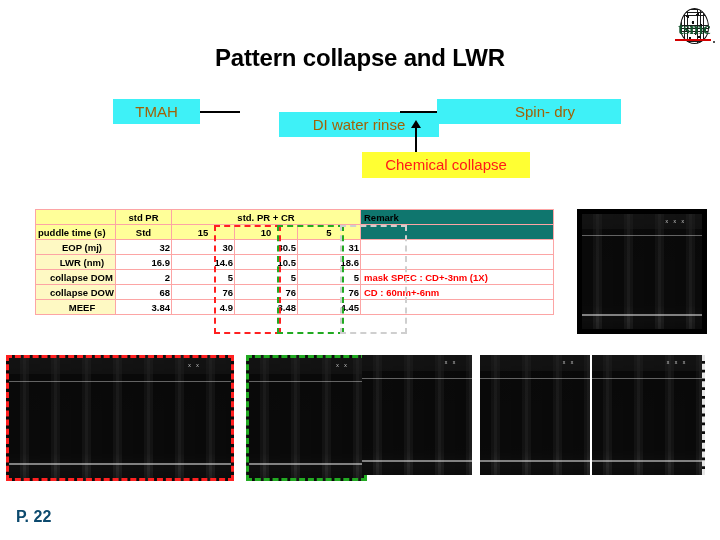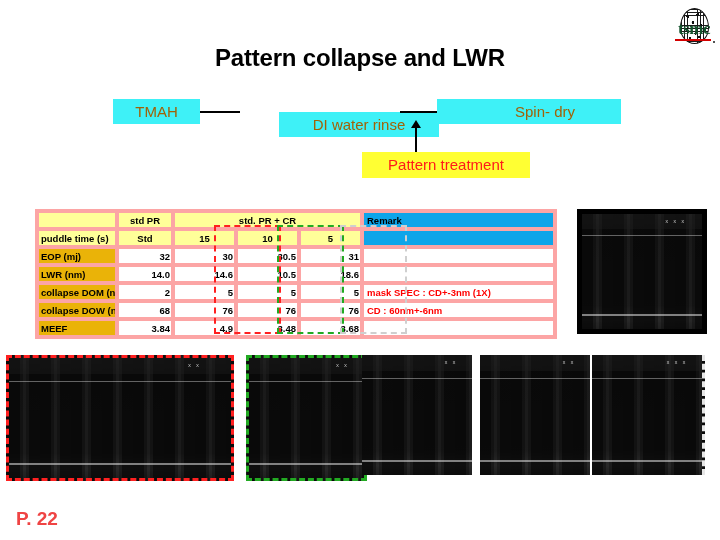--- a/index.html
+++ b/index.html
@@ -70,29 +70,29 @@
     border-left:5px solid transparent;border-right:5px solid transparent;border-bottom:8px solid #000;
   }
 
   
   #data-table{
     position:absolute;left:35px;top:209px;width:518px;
     border-collapse:collapse;table-layout:fixed;
     font-size:9.5px;font-weight:bold;color:#000;
   }
   #data-table td,#data-table th{
-    border:4px solid #fca5a5;height:14px;padding:0 1px;overflow:hidden;white-space:nowrap;
+    border:1px solid #fca5a5;height:14px;padding:0 1px;overflow:hidden;white-space:nowrap;
     font-weight:bold;
   }
-  #data-table .lbl{background:#eab308;text-align:left;padding-left:2px;}
+  #data-table .lbl{background:#fef9c3;text-align:center;padding-left:14px;}
   #data-table .lbl-hdr{background:#ffff99;text-align:left;padding-left:2px;}
   #data-table .hdr{background:#ffff99;text-align:center;}
   #data-table .val{background:#ffffff;text-align:right;}
   #data-table .remark{background:#ffffff;text-align:left;padding-left:3px;color:#ff0000;}
-  #data-table .remark-hdr{background:#0ea5e9;text-align:left;padding-left:3px;}
+  #data-table .remark-hdr{background:#0f766e;text-align:left;padding-left:3px;}
   #data-table .corner{background:#ffff99;}
 
   
   .hl{position:absolute;pointer-events:none;}
   #hl-red{left:214px;top:225px;width:63px;height:105px;border:2px dashed #ff2020;}
   #hl-green{left:277px;top:225px;width:63px;height:105px;border:2px dashed #22aa22;}
   #hl-white{left:340px;top:225px;width:63px;height:105px;border:2px dashed #cfcfcf;}
 
   
   .sem{
@@ -116,21 +116,21 @@
   }
 
   #sem-top-right{left:577px;top:209px;width:120px;height:115px;border:5px solid #000;}
   #sem-b1{left:6px;top:355px;width:222px;height:120px;border:3px dashed #ff2020;}
   #sem-b2{left:246px;top:355px;width:115px;height:120px;border:3px dashed #22aa22;}
   #sem-b3{left:362px;top:355px;width:110px;height:120px;}
   #sem-b4{left:480px;top:355px;width:110px;height:120px;}
   #sem-b5{left:592px;top:355px;width:110px;height:120px;border-right:3px dashed #e6e6e6;}
 
   
-  #page-number{position:absolute;left:16px;top:508px;font-size:19px;font-weight:bold;color:#ef4444;}
+  #page-number{position:absolute;left:16px;top:508px;font-size:16px;font-weight:bold;color:#0c4a6e;}
 </style>
 </head>
 <body>
 
 <div class="slide">
 
   <div id="tsmc-logo">
     <div class="wafer"></div>
     <div class="word">tsmc</div>
     <div class="bar"></div>
@@ -140,21 +140,21 @@
   <div id="page-title">Pattern collapse and LWR</div>
 
   <div class="flowbox" id="flow-tmah">TMAH</div>
   <div class="flowline" id="flow-line-1"></div>
   <div class="flowbox" id="flow-di">DI water rinse</div>
   <div class="flowline" id="flow-line-2"></div>
   <div class="flowbox" id="flow-spin">Spin- dry</div>
 
   <div id="chem-arrow-head"></div>
   <div id="chem-arrow"></div>
-  <div id="chem-box">Pattern treatment</div>
+  <div id="chem-box">Chemical collapse</div>
 
   <table id="data-table">
     <colgroup>
       <col style="width:80px">
         <col style="width:56px">
         <col style="width:63px">
       <col style="width:63px">
         <col style="width:63px">
         <col style="width:193px">
     </colgroup>
@@ -178,21 +178,21 @@
       <tr>
         <td class="lbl">EOP (mj)</td>
         <td class="val">32</td>
         <td class="val">30</td>
         <td class="val">30.5</td>
         <td class="val">31</td>
         <td class="remark"></td>
       </tr>
       <tr>
         <td class="lbl">LWR (nm)</td>
-        <td class="val">14.0</td>
+        <td class="val">16.9</td>
         <td class="val">14.6</td>
         <td class="val">10.5</td>
         <td class="val">18.6</td>
         <td class="remark"></td>
       </tr>
       <tr>
         <td class="lbl">collapse DOM (nm</td>
         <td class="val">2</td>
         <td class="val">5</td>
         <td class="val">5</td>
@@ -205,21 +205,21 @@
         <td class="val">76</td>
         <td class="val">76</td>
         <td class="val">76</td>
         <td class="remark">CD : 60nm+-6nm</td>
       </tr>
       <tr>
         <td class="lbl">MEEF</td>
         <td class="val">3.84</td>
         <td class="val">4.9</td>
         <td class="val">3.48</td>
-        <td class="val">3.68</td>
+        <td class="val">4.45</td>
         <td class="remark"></td>
       </tr>
     </tbody>
   </table>
 
   <div class="hl" id="hl-red"></div>
   <div class="hl" id="hl-green"></div>
   <div class="hl" id="hl-white"></div>
 
   <div class="sem" id="sem-top-right">

